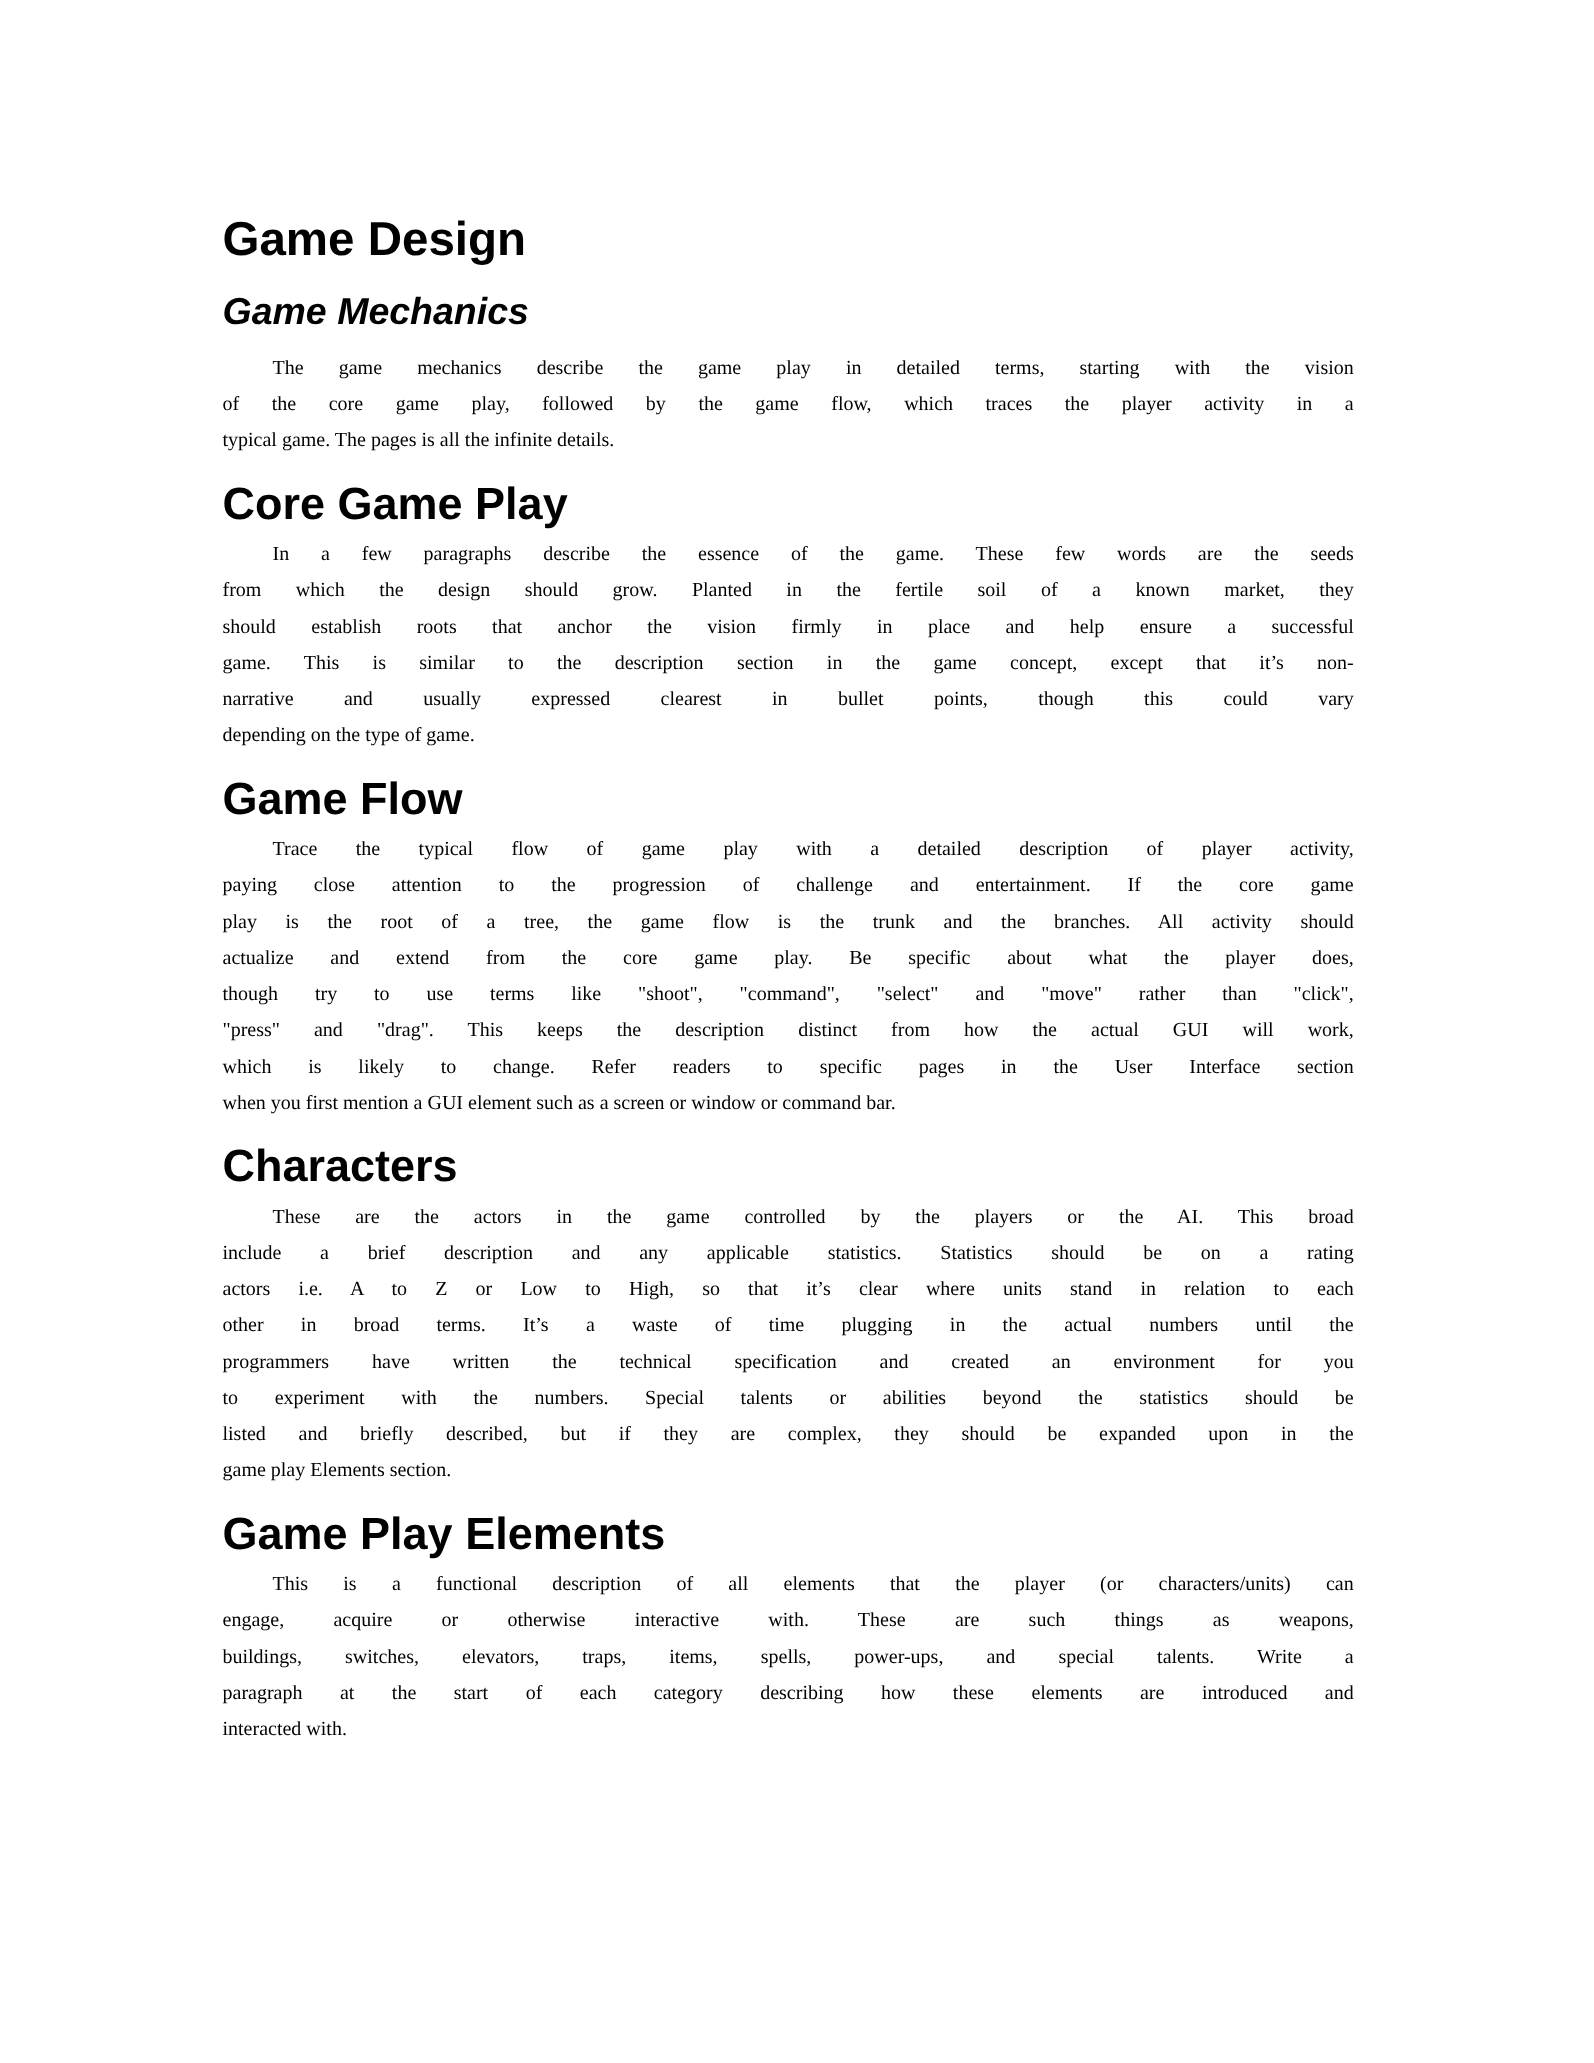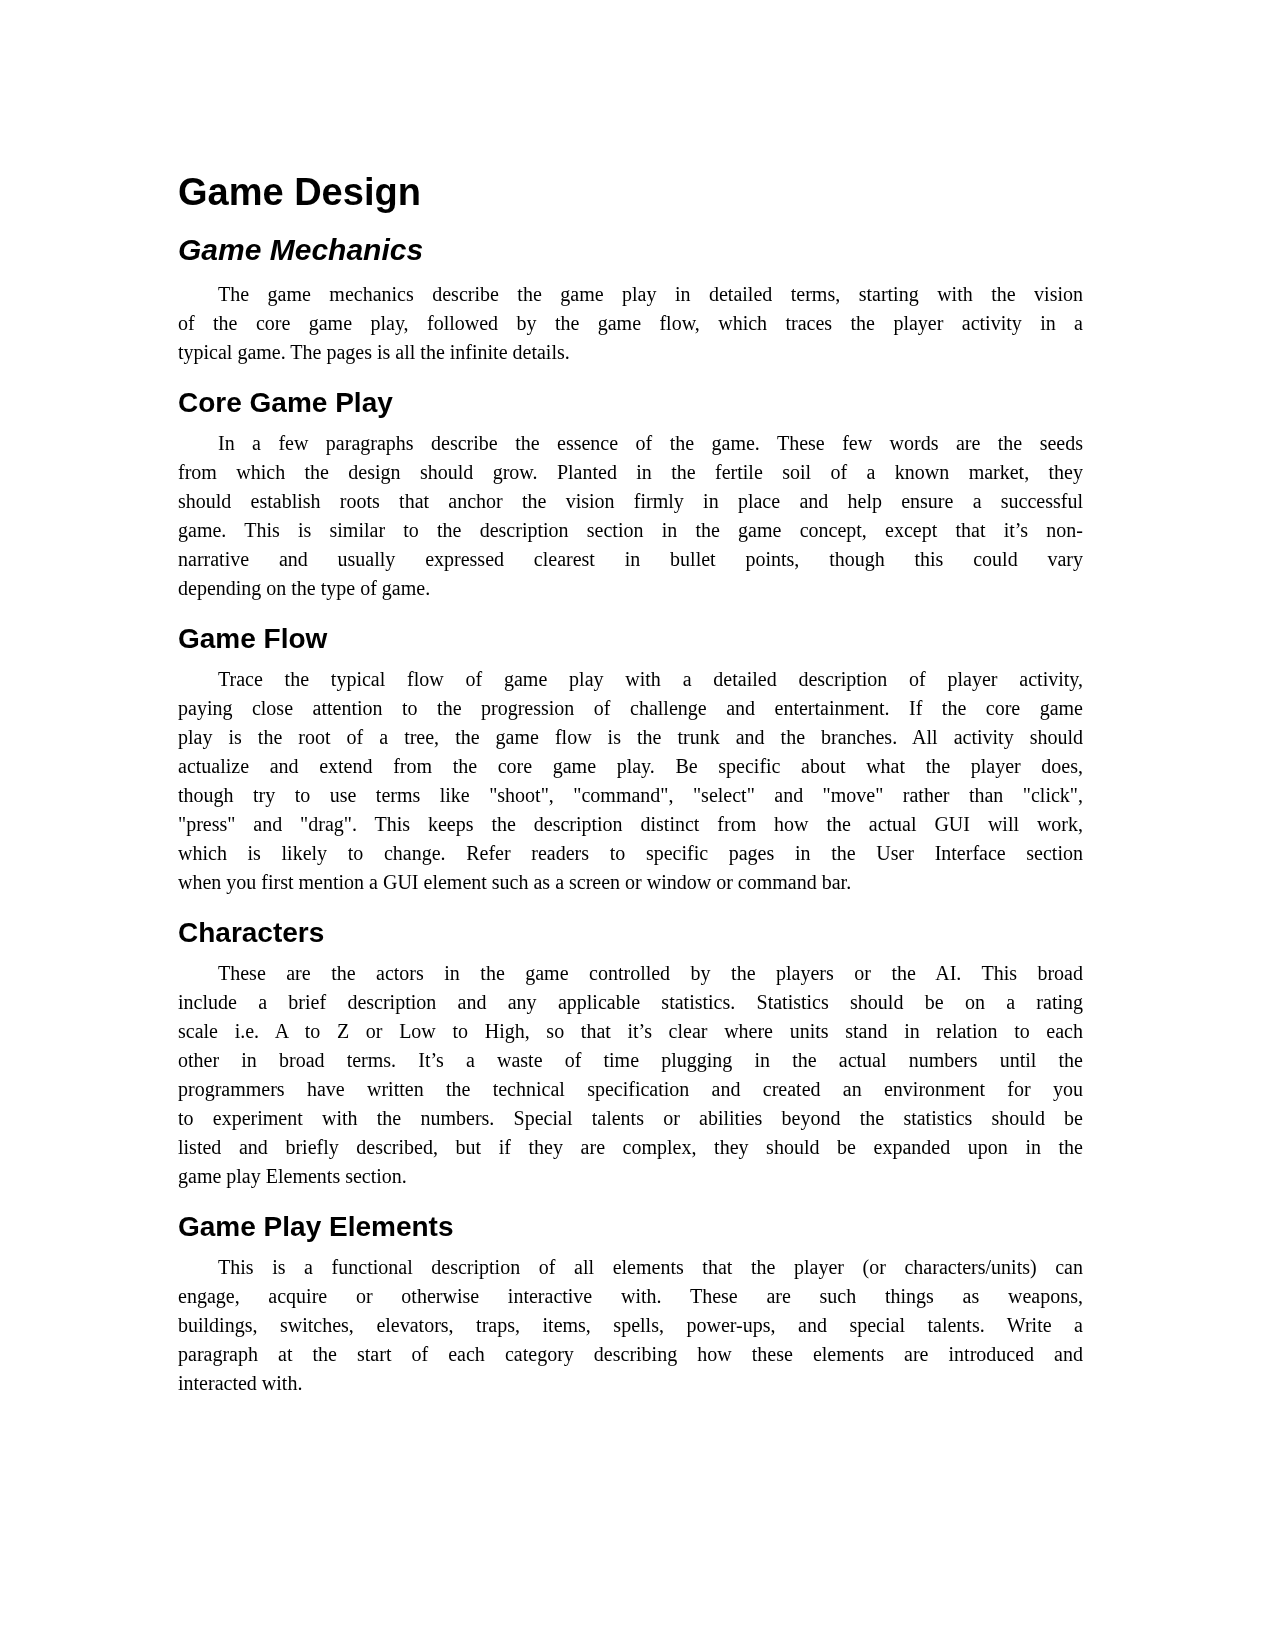--- a/index.html
+++ b/index.html
@@ -36,27 +36,27 @@
     font-family: "Liberation Sans", sans-serif;
     font-weight: bold;
     font-style: italic;
     font-size: 30px;
     line-height: 34px;
     margin: 0 0 13px 0;
   }
   h3.section-heading {
     font-family: "Liberation Sans", sans-serif;
     font-weight: bold;
-    font-size: 28px;
+    font-size: 36px;
     line-height: 32px;
     margin: 20px 0 10px 0;
   }
   .para {
     font-family: "Liberation Serif", serif;
-    font-size: 20px;
+    font-size: 16px;
     line-height: 29px;
     margin: 0;
   }
   .para .line {
     text-align: justify;
     text-align-last: justify;
     white-space: normal;
   }
   .para .line.first { text-indent: 40px; }
   .para .line.last  { text-align-last: left; }
@@ -102,21 +102,21 @@
           <div class="line">which is likely to change. Refer readers to specific pages in the User Interface section</div>
           <div class="line last">when you first mention a GUI element such as a screen or window or command bar.</div>
         </div>
     </section>
 
     <section>
       <h3 class="section-heading">Characters</h3>
       <div class="para">
           <div class="line first">These are the actors in the game controlled by the players or the AI. This broad</div>
           <div class="line">include a brief description and any applicable statistics. Statistics should be on a rating</div>
-          <div class="line">scale i.e. A to Z or Low to High, so that it’s clear where units stand in relation to each</div>
+          <div class="line">actors i.e. A to Z or Low to High, so that it’s clear where units stand in relation to each</div>
           <div class="line">other in broad terms. It’s a waste of time plugging in the actual numbers until the</div>
           <div class="line">programmers have written the technical specification and created an environment for you</div>
           <div class="line">to experiment with the numbers. Special talents or abilities beyond the statistics should be</div>
           <div class="line">listed and briefly described, but if they are complex, they should be expanded upon in the</div>
           <div class="line last">game play Elements section.</div>
         </div>
     </section>
 
     <section>
       <h3 class="section-heading">Game Play Elements</h3>

